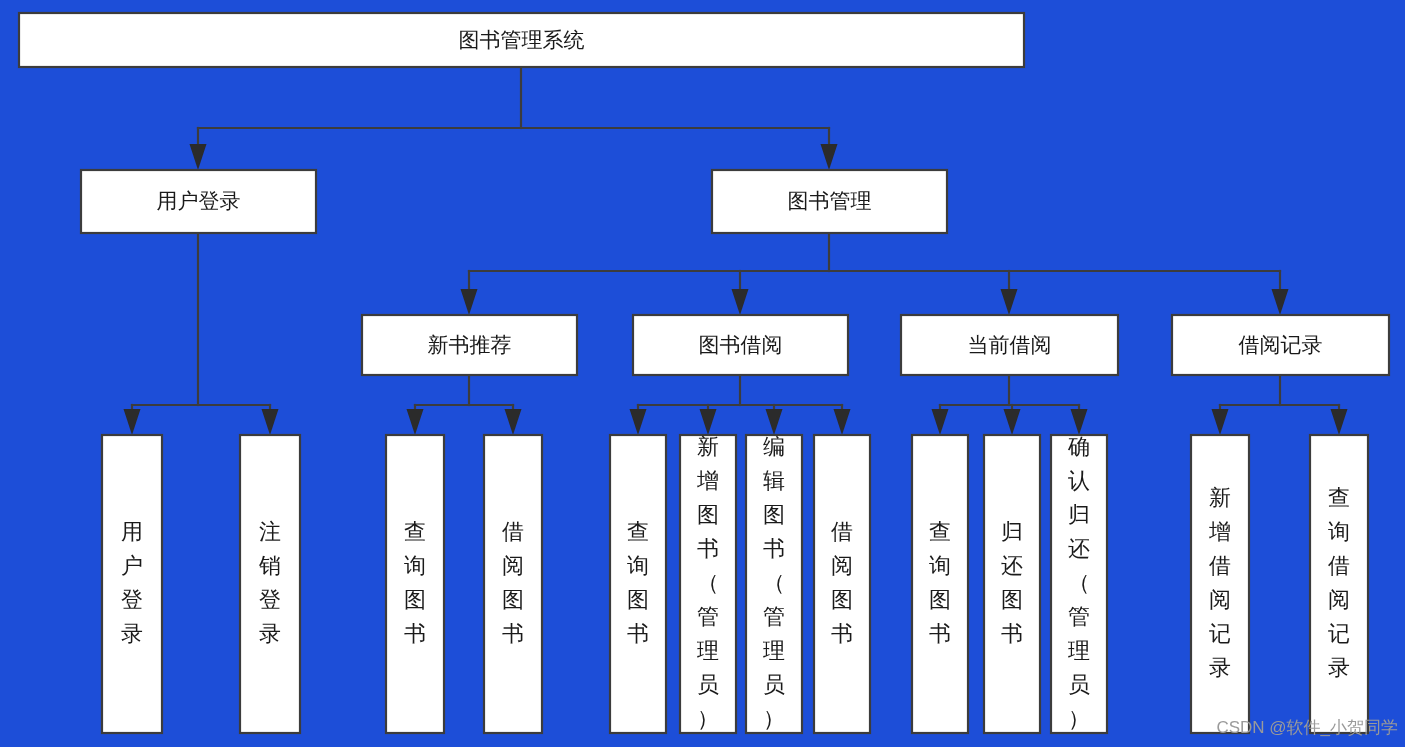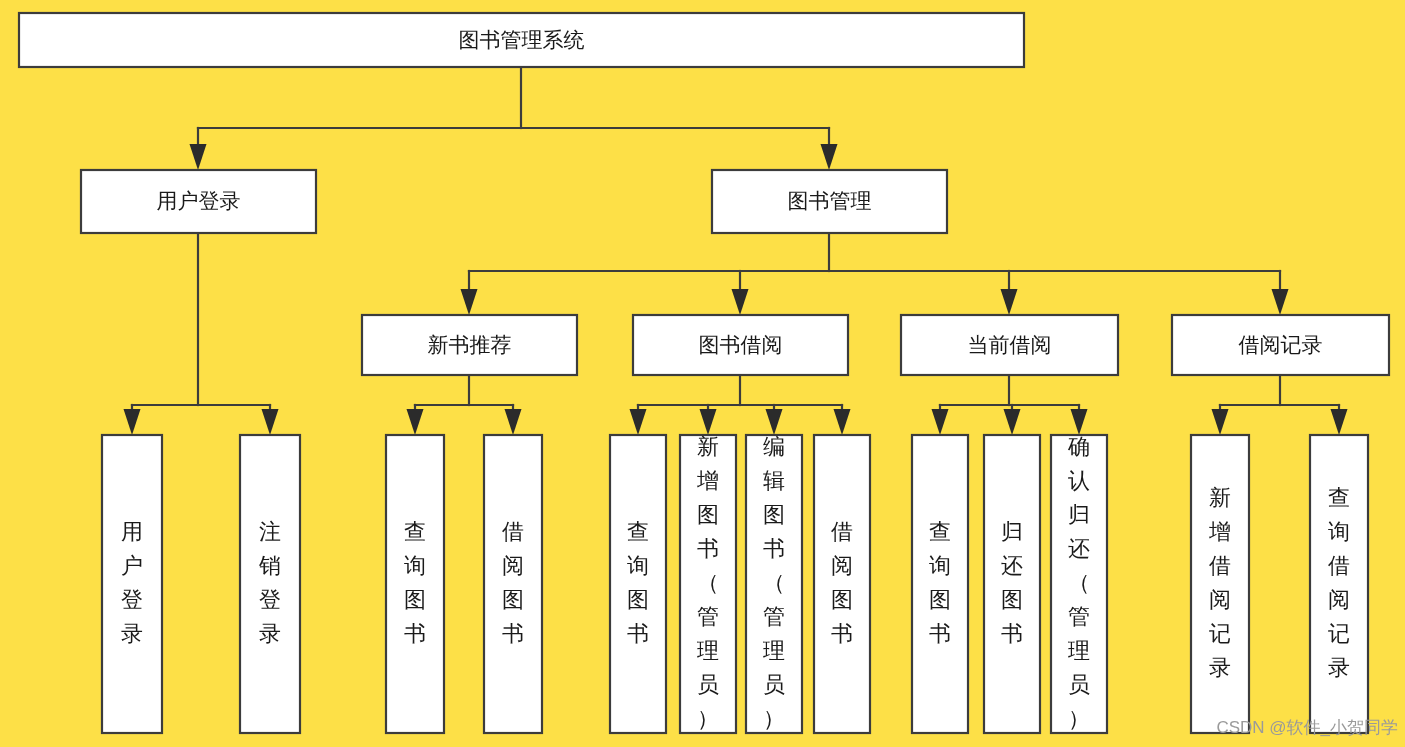--- a/index.html
+++ b/index.html
@@ -8,21 +8,21 @@
     padding: 0;
     background: #ffffff;
   }
   body {
     font-family: "Liberation Sans", "DejaVu Sans", sans-serif;
   }
   #diagram-root {
     position: relative;
     width: 1405px;
     height: 747px;
-    background: #fde047;
+    background: #1d4ed8;
     overflow: hidden;
   }
   #diagram-svg {
     position: absolute;
     left: 0;
     top: 0;
     width: 1405px;
     height: 747px;
   }
   .node-box {

